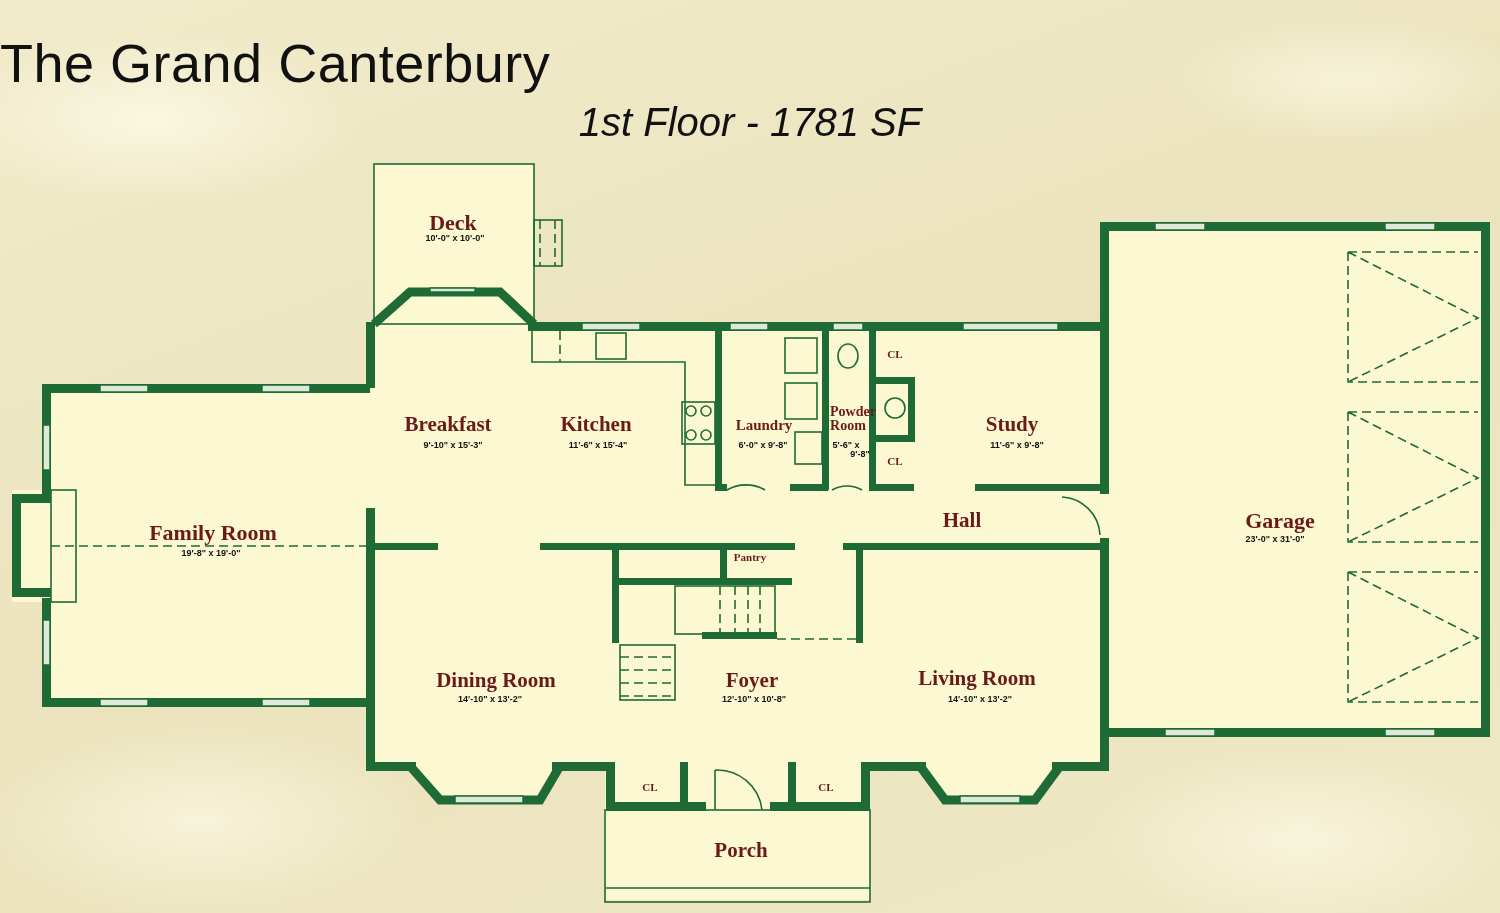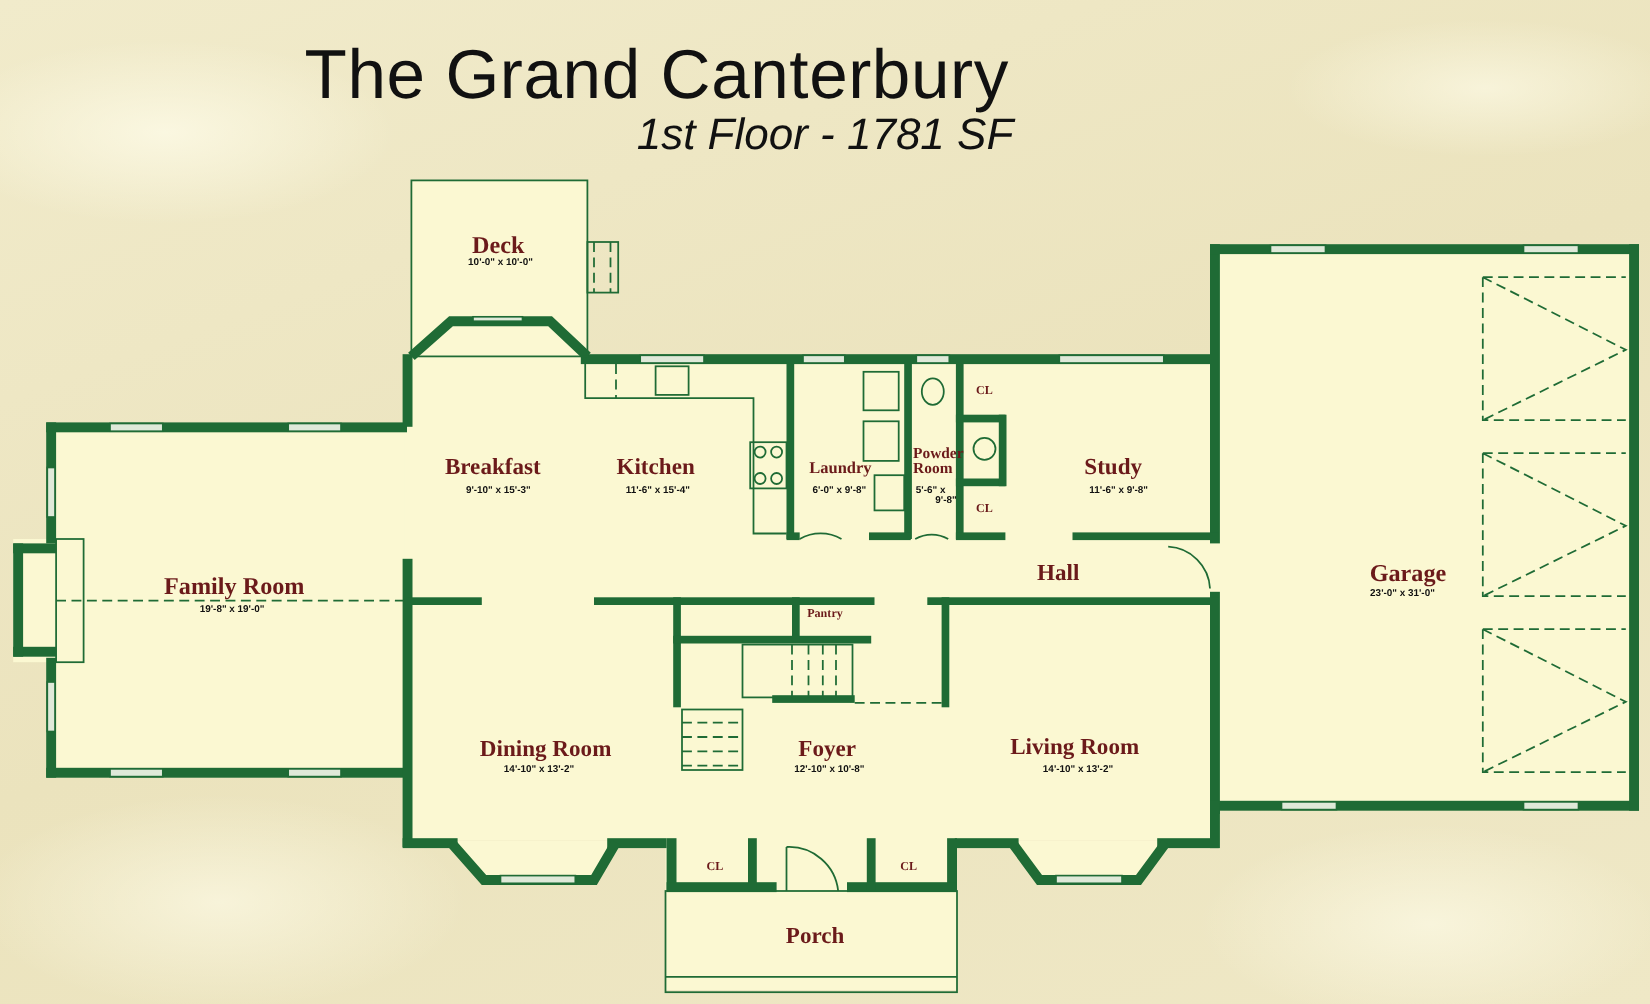--- a/index.html
+++ b/index.html
@@ -8,22 +8,22 @@
     background: #efe8c4;
     background-image:
       radial-gradient(ellipse 300px 120px at 150px 120px, rgba(255,253,235,0.7), rgba(255,253,235,0) 70%),
       radial-gradient(ellipse 260px 90px at 1350px 80px, rgba(255,253,235,0.6), rgba(255,253,235,0) 70%),
       radial-gradient(ellipse 320px 140px at 200px 820px, rgba(255,253,235,0.6), rgba(255,253,235,0) 70%),
       radial-gradient(ellipse 300px 130px at 1300px 840px, rgba(255,253,235,0.6), rgba(255,253,235,0) 70%),
       linear-gradient(160deg, #f1ebcb 0%, #ebe3bd 50%, #efe8c6 100%);
     font-family: "Liberation Sans", sans-serif;
   }
   .title {
-    position: absolute; left: 0; width: 1194px; top: 32px; text-align: center;
-    font-family: "Liberation Sans", sans-serif; font-size: 63px; color: #111;
+    position: absolute; left: 0; width: 1194px; top: 32px; text-align: left;
+    font-family: "Liberation Sans", sans-serif; font-size: 54px; color: #111;
     letter-spacing: 0.5px;
   }
   .subtitle {
     position: absolute; left: 0; width: 1500px; top: 100px; text-align: center;
     font-family: "Liberation Sans", sans-serif; font-style: italic; font-size: 40px; color: #111;
   }
   svg#plan { position: absolute; left: 0; top: 0; }
   .room-name { font-family: "Liberation Serif", serif; font-weight: bold; fill: #6b1a1a; }
   .room-dim { font-family: "Liberation Sans", sans-serif; font-weight: bold; fill: #111; font-size: 9px; }
   .cl { font-family: "Liberation Serif", serif; font-weight: bold; fill: #6b1a1a; font-size: 11px; }

